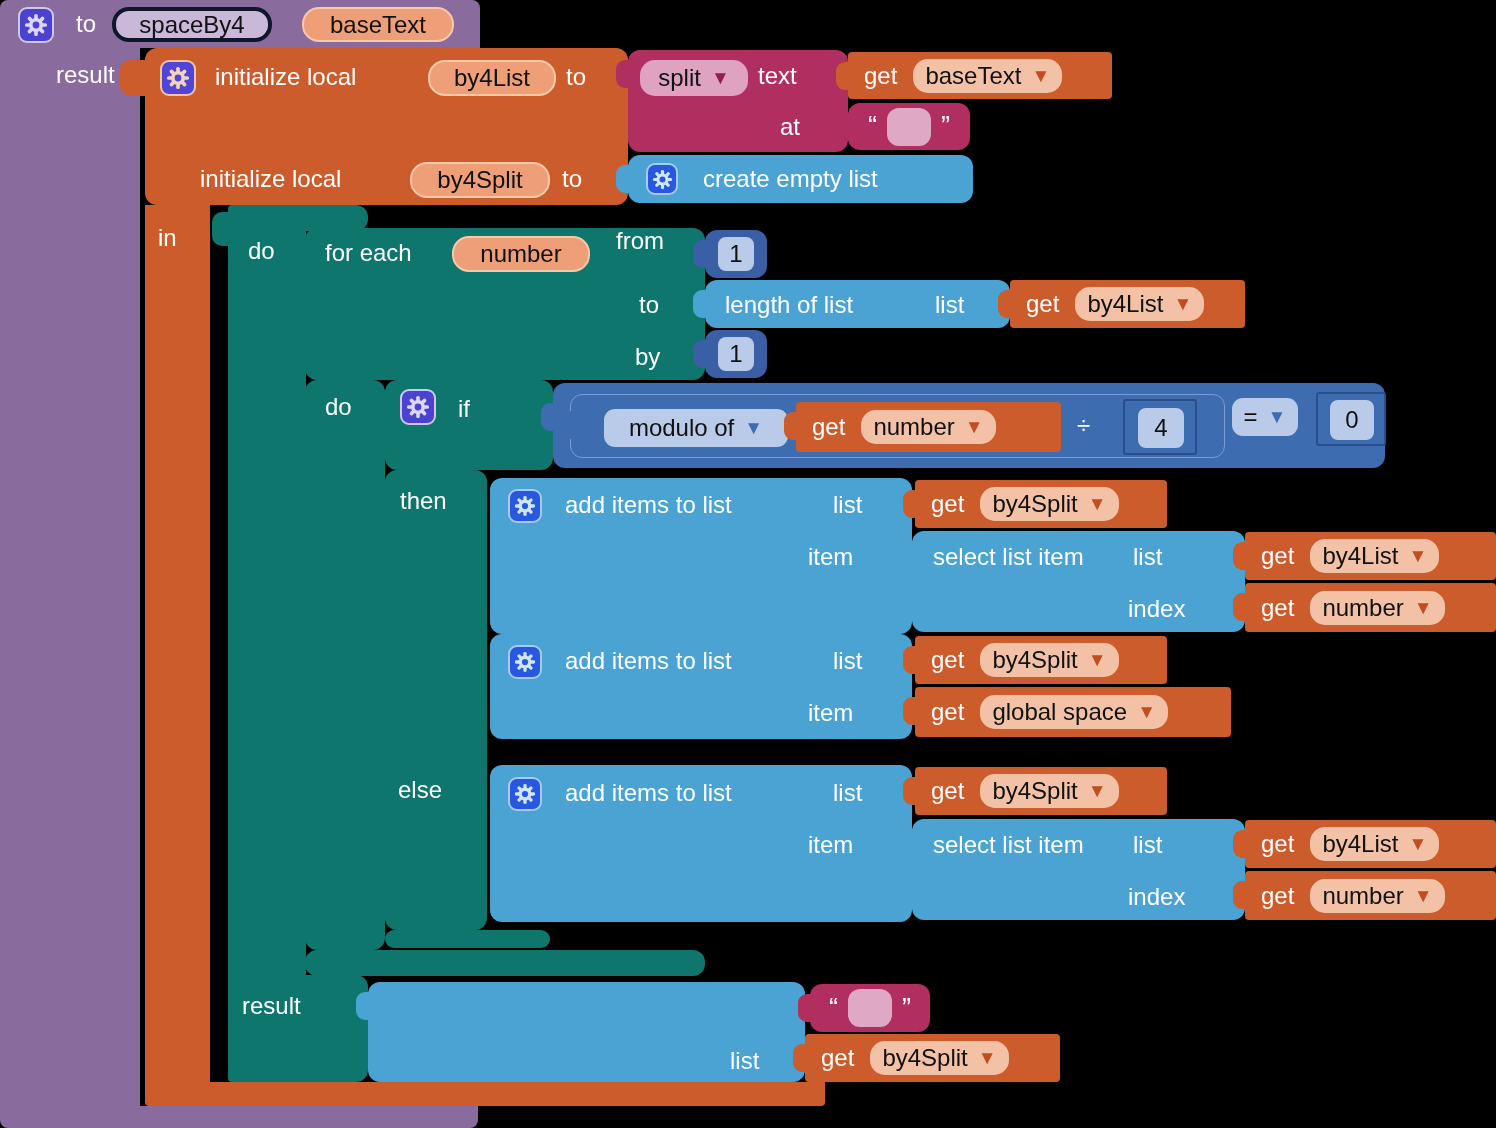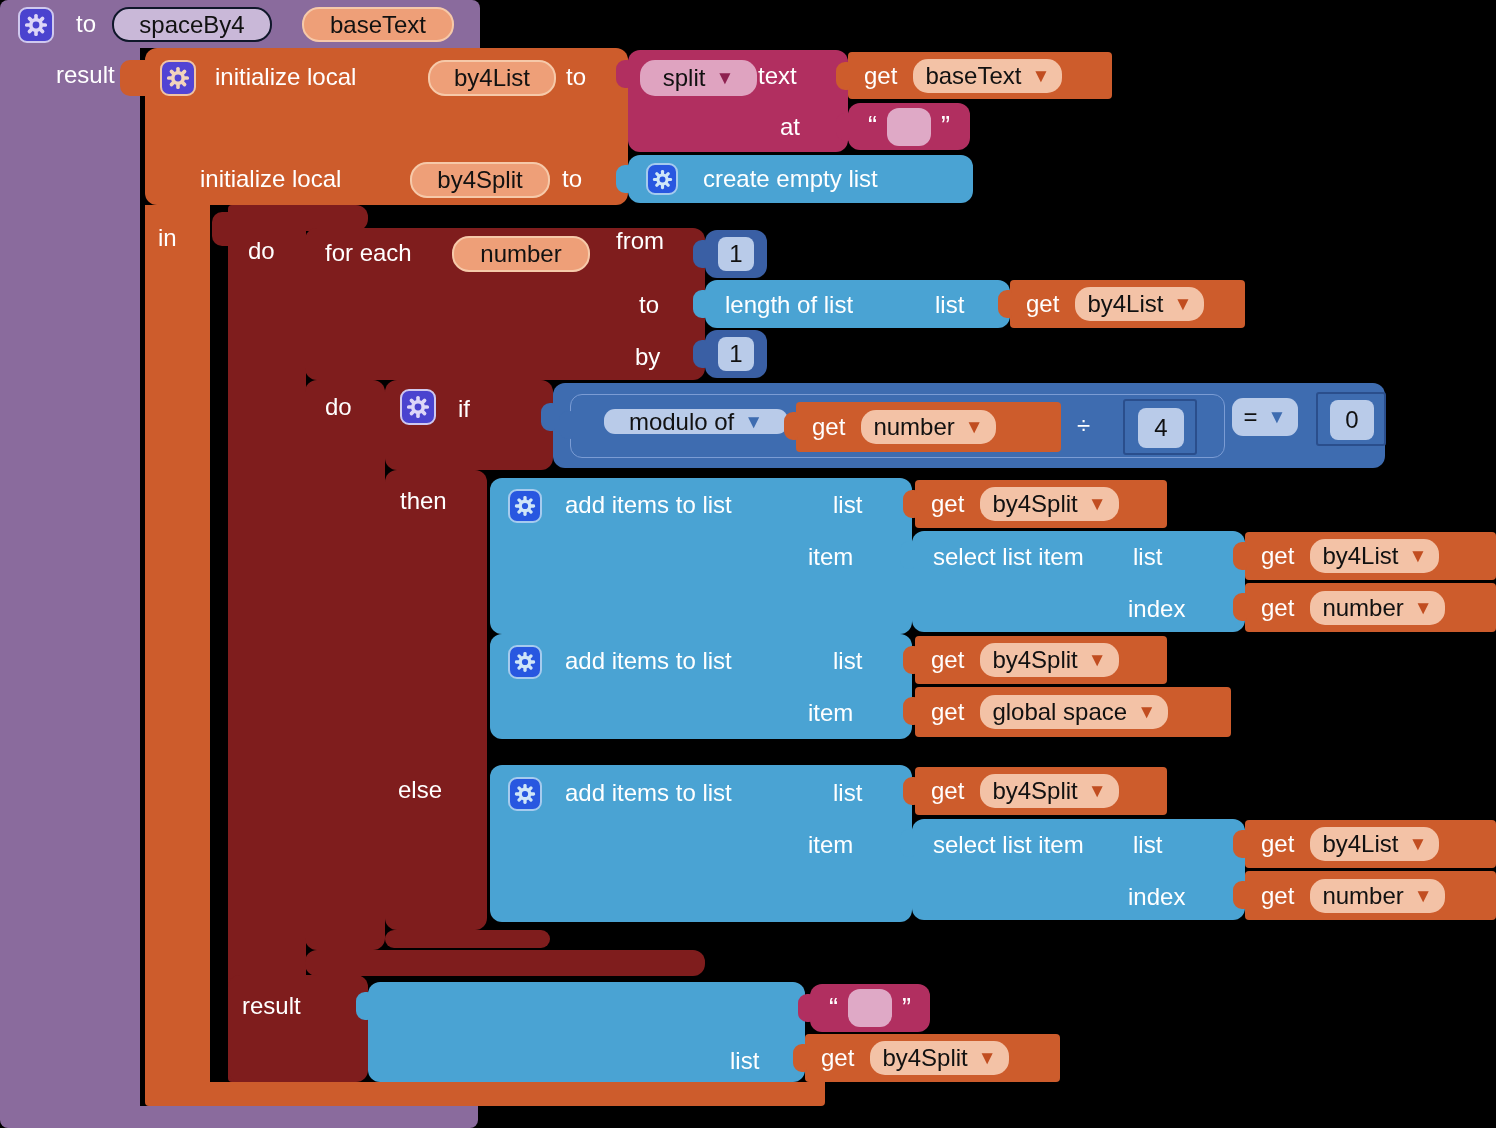--- a/index.html
+++ b/index.html
@@ -3,33 +3,33 @@
 <meta charset="utf-8">
 <style>
   html,body{margin:0;padding:0;background:#000;}
   #canvas{position:relative;width:1496px;height:1128px;background:#000;overflow:hidden;
           font-family:"Liberation Sans","DejaVu Sans",sans-serif;font-size:24px;}
   .blk{position:absolute;box-sizing:border-box;border-radius:12px;}
   .lbl{position:absolute;color:#fff;white-space:nowrap;line-height:1.1;}
   
   .purple{background:#8a6b9d;}
   .orange{background:#cd5c2c;}
-  .mustard{background:#7f1d1d;padding-left:28px;}
+  .mustard{background:#0f766e;padding-left:28px;}
   .blue{background:#4aa3d3;}
   .mathblue{background:#3a5fa4;}
   .eqblue{background:#3e6cb0;}
   .magenta{background:#b12f60;}
   
   .plug{position:absolute;left:-12px;top:10px;width:14px;height:28px;
         border-radius:9px 3px 3px 9px;background:inherit;}
   
   .chip{position:absolute;display:flex;align-items:center;justify-content:center;
         background:#ee9f78;border:2px solid #f6c9a9;border-radius:17px;color:#111;
         padding:0 8px;box-sizing:border-box;}
-  .pname{background:#c9b8d8;border:2px solid #0f172a;}
+  .pname{background:#c9b8d8;border:4px solid #0f172a;}
   
   .get{position:absolute;display:flex;align-items:center;gap:16px;background:#cd5c2c;
        border-radius:4px;padding:0 14px 0 16px;box-sizing:border-box;}
   .get .g{color:#fff;}
   .gchip{display:flex;align-items:center;gap:10px;background:#f3c2a6;border-radius:15px;
          padding:3px 12px;color:#111;}
   .caret-o{color:#c14d20;font-size:19px;}
   .caret-m{color:#8e2150;font-size:19px;}
   .caret-b{color:#3e6cb0;font-size:19px;}
   
@@ -105,21 +105,21 @@
     </div>
     <span class="lbl" style="left:417px;top:118px;">to</span>
   </div>
   <div class="blk orange" style="left:145px;top:205px;width:65px;height:877px;border-radius:0;">
     <span class="lbl" style="left:13px;top:12px;margin-top:8px;">in</span>
   </div>
   <div class="blk orange" style="left:145px;top:1082px;width:680px;height:24px;border-radius:0 0 4px 4px;"></div>
 
   <div class="blk magenta" style="left:628px;top:50px;width:220px;height:102px;">
     <div class="plug"></div>
-    <div class="ddf ddm" style="left:12px;top:10px;width:117px;height:36px;">
+    <div class="ddf ddm" style="left:12px;top:10px;width:108px;height:36px;">
       <span>split</span>
       <span class="caret-m">▼</span>
     </div>
     <span class="lbl" style="left:130px;top:13px;">text</span>
     <span class="lbl" style="left:152px;top:64px;">at</span>
   </div>
   <div class="get" style="left:848px;top:52px;width:264px;height:47px;">
     <div class="plug"></div>
     <span class="g">get</span>
     <div class="gchip">
@@ -214,21 +214,21 @@
       </svg>
     </div>
     <span class="lbl" style="left:73px;top:16px;">if</span>
   </div>
   <div class="blk mustard" style="left:385px;top:930px;width:165px;height:18px;"></div>
 
   <div class="blk eqblue" style="left:553px;top:383px;width:832px;height:85px;">
     <div class="plug" style="top:20px;"></div>
     <div class="blk eqblue" style="left:17px;top:11px;width:655px;height:64px;border:1px solid #7b9cd4;">
       <div class="plug" style="top:16px;"></div>
-      <div class="ddf" style="left:33px;top:14px;width:184px;height:25px;">
+      <div class="ddf" style="left:33px;top:14px;width:184px;height:38px;">
         <span>modulo of</span>
         <span class="caret-b">▼</span>
       </div>
       <div class="get" style="left:225px;top:7px;width:265px;height:50px;">
         <div class="plug"></div>
         <span class="g">get</span>
         <div class="gchip">
           <span>number</span>
           <span class="caret-o">▼</span>
         </div>

